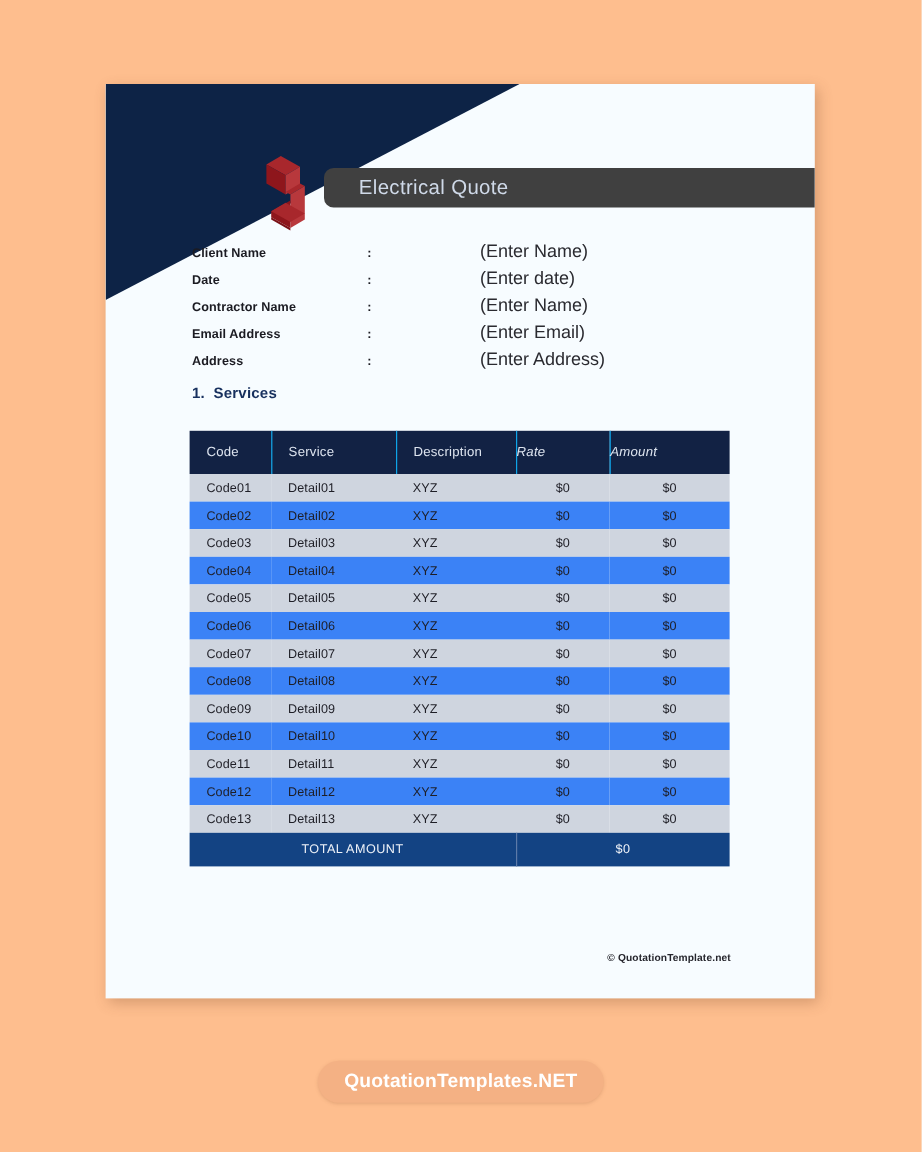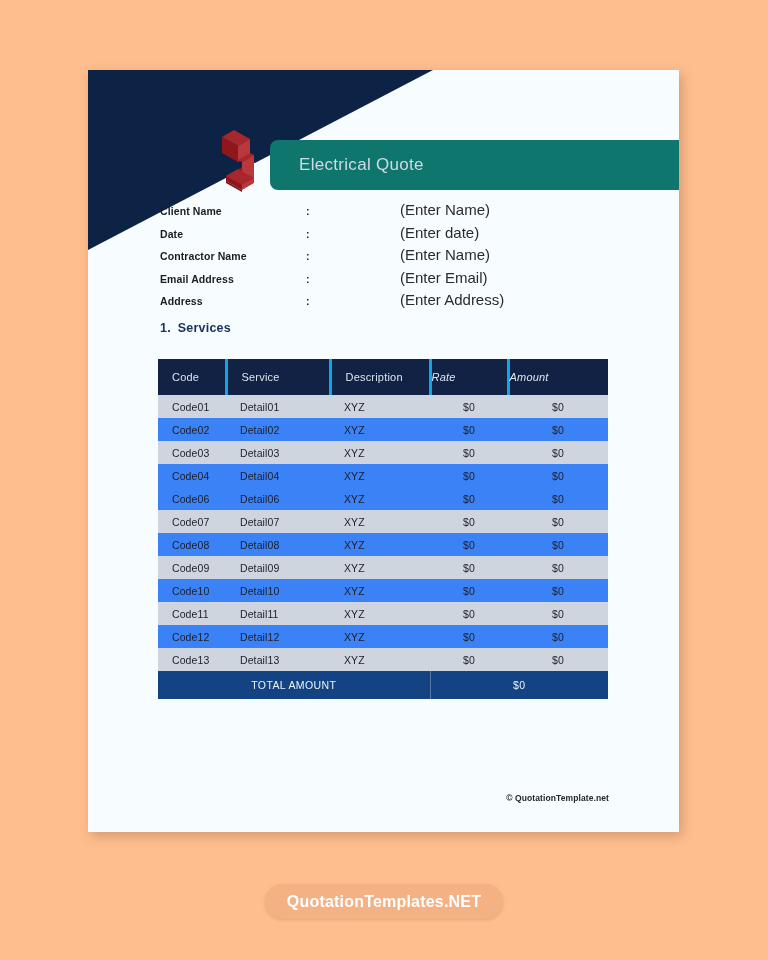--- a/index.html
+++ b/index.html
@@ -55,22 +55,22 @@
     height: 66px;
     z-index: 5;
   }
 
   
   #title-bar {
     position: absolute;
     left: 182px;
     top: 70px;
     right: 0;
-    height: 50px;
-    background: #0f766e;
+    height: 33px;
+    background: #404040;
     border-radius: 8px 0 0 8px;
     display: flex;
     align-items: center;
     z-index: 4;
     text-align: center;
   }
   #title-bar .title-text {
     color: #cfd9e8;
     font-size: 17px;
     letter-spacing: 0.3px;
@@ -131,21 +131,21 @@
     z-index: 6;
     table-layout: fixed;
   }
   #services-table th {
     background: #122244;
     color: #dde4ef;
     font-weight: normal;
     font-size: 11px;
     text-align: left;
     padding: 12px 0 12px 14px;
-    border-right: 3px solid #0ea5e9;
+    border-right: 1px solid #0ea5e9;
     letter-spacing: 0.2px;
   }
   #services-table th.c-rate,
   #services-table th.c-amount { padding-left: 0; font-style: italic; }
   #services-table th:last-child { border-right: none; }
 
   #services-table td {
     font-size: 10.5px;
     color: #1e1e26;
     padding: 5.5px 0 5.5px 14px;
@@ -309,20 +309,27 @@
           <td class="c-rate">$0</td>
           <td class="c-amount">$0</td>
         </tr>
         <tr class="even">
           <td class="c-code">Code04</td>
           <td class="c-service">Detail04</td>
           <td class="c-description">XYZ</td>
           <td class="c-rate">$0</td>
           <td class="c-amount">$0</td>
         </tr>
+        <tr class="odd">
+          <td class="c-code">Code05</td>
+          <td class="c-service">Detail05</td>
+          <td class="c-description">XYZ</td>
+          <td class="c-rate">$0</td>
+          <td class="c-amount">$0</td>
+        </tr>
         <tr class="even">
           <td class="c-code">Code06</td>
           <td class="c-service">Detail06</td>
           <td class="c-description">XYZ</td>
           <td class="c-rate">$0</td>
           <td class="c-amount">$0</td>
         </tr>
         <tr class="odd">
           <td class="c-code">Code07</td>
           <td class="c-service">Detail07</td>

